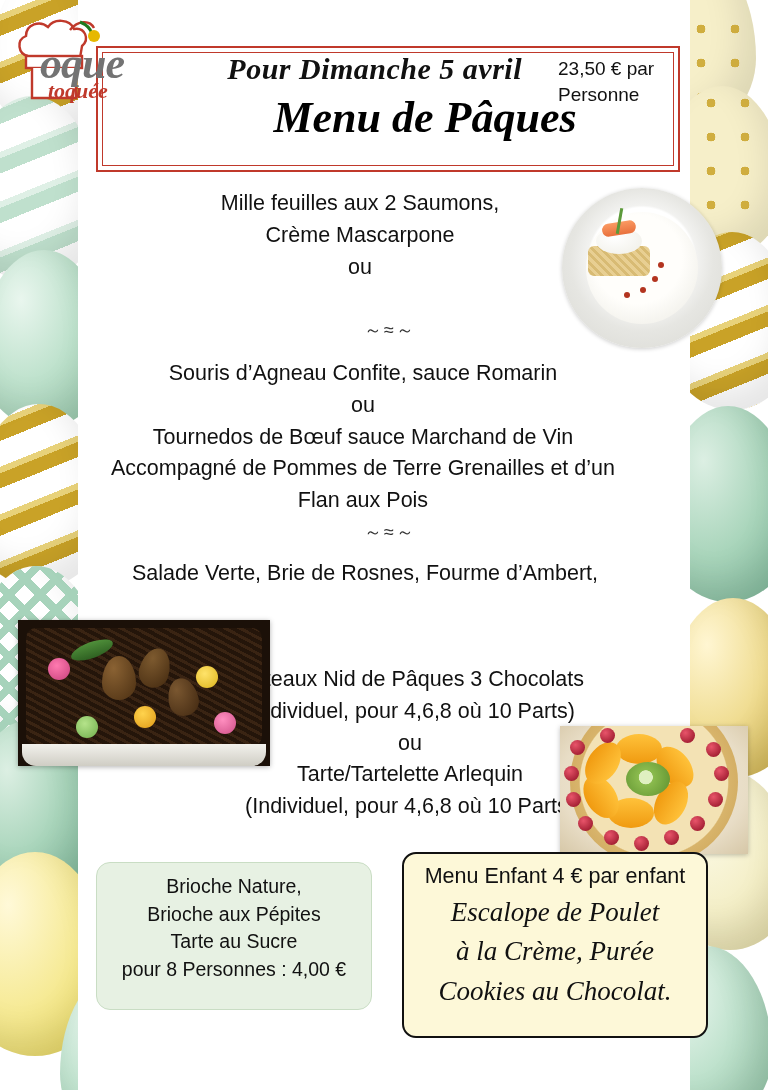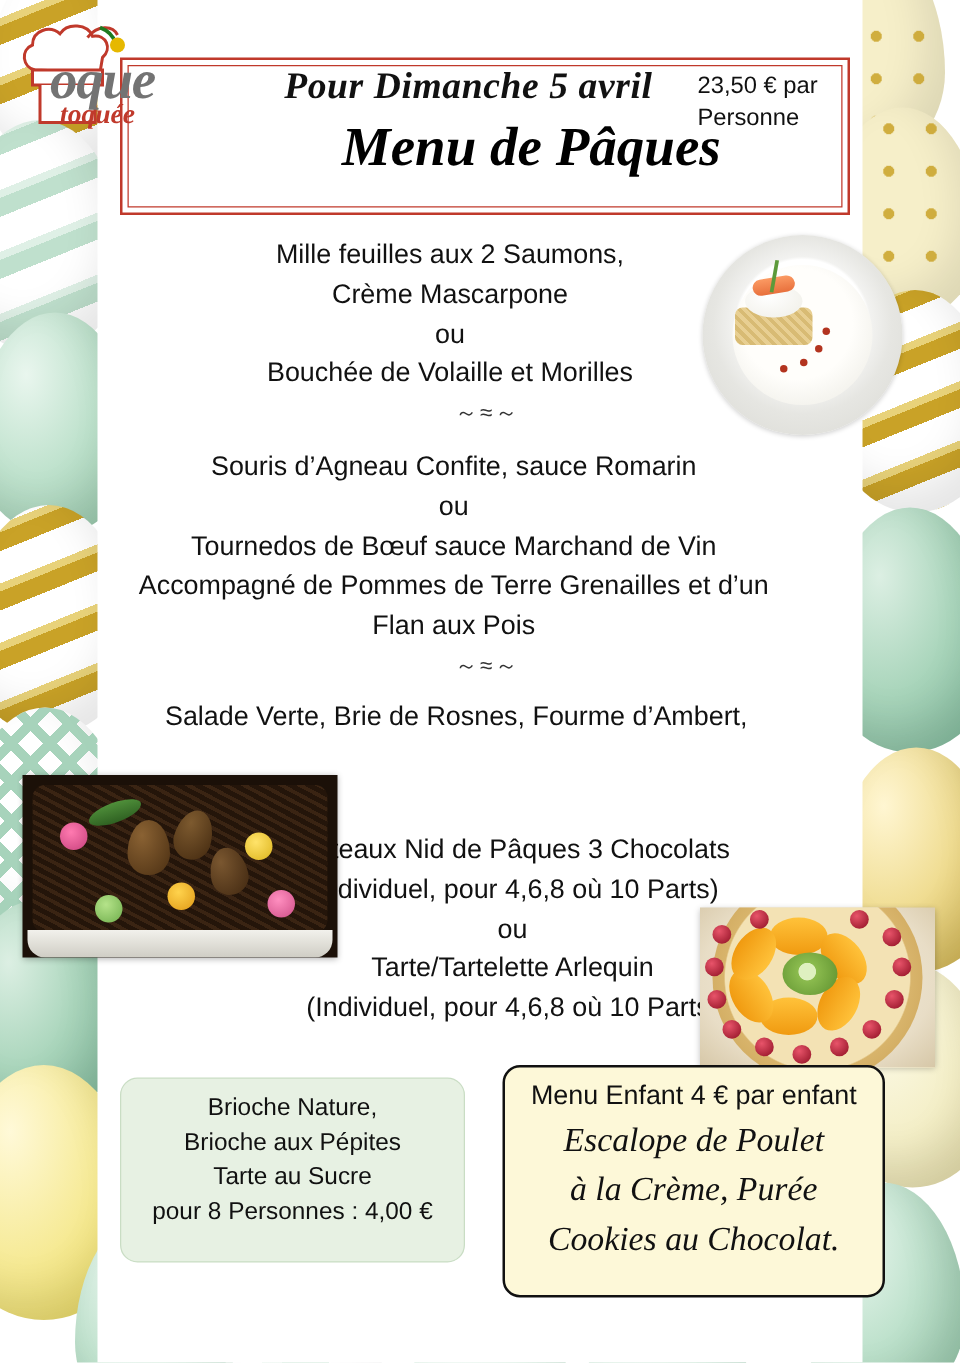--- a/index.html
+++ b/index.html
@@ -334,21 +334,20 @@
 </div>
 
 <div id="date-line">Pour Dimanche 5 avril</div>
 <div id="price-line">23,50 € par Personne</div>
 <div id="menu-title">Menu de Pâques</div>
 
 <div class="course" id="c1">
   <div>Mille feuilles aux 2 Saumons,</div>
   <div>Crème Mascarpone</div>
   <div class="ou">ou</div>
-  <div>Bouchée de Volaille et Morilles</div>
 </div>
 
 <div class="sep" id="s1">～≈～</div>
 
 <div class="course" id="c2">
   <div>Souris d’Agneau Confite, sauce Romarin</div>
   <div class="ou">ou</div>
   <div>Tournedos de Bœuf sauce Marchand de Vin</div>
   <div>Accompagné de Pommes de Terre Grenailles et d’un</div>
   <div>Flan aux Pois</div>

